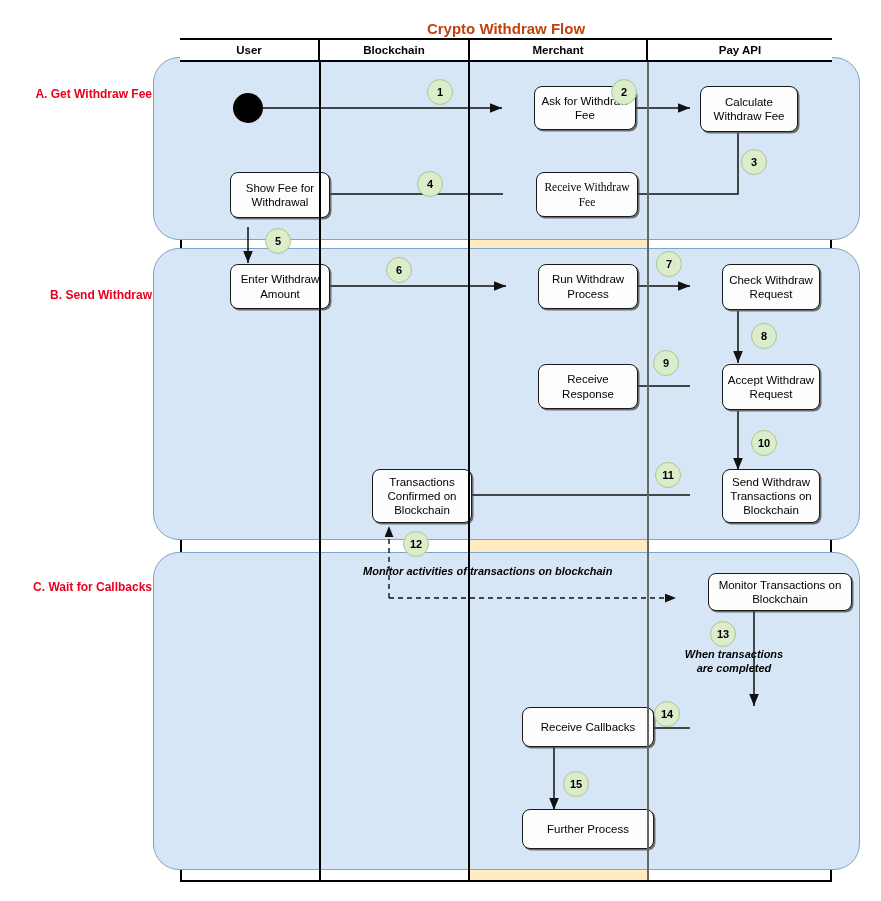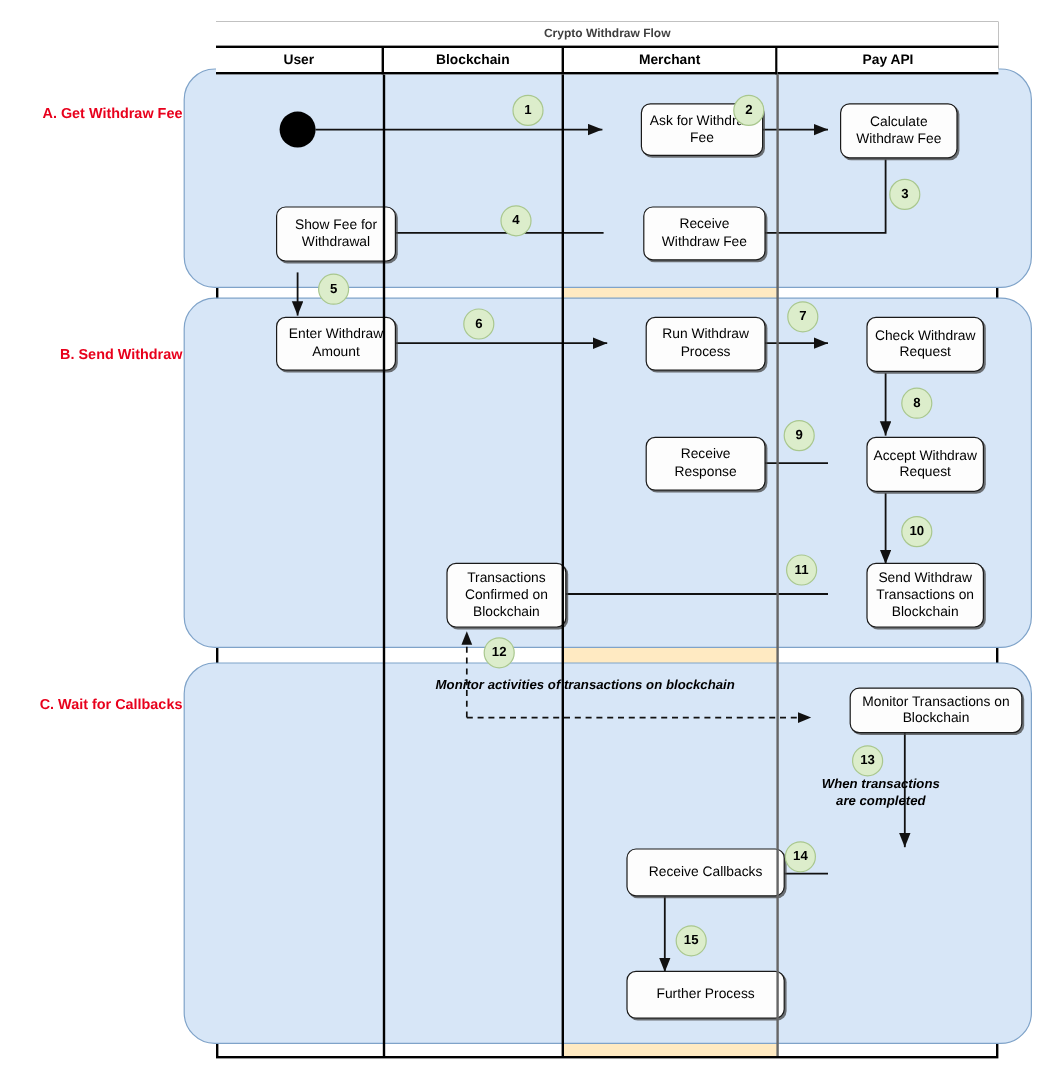--- a/index.html
+++ b/index.html
@@ -12,21 +12,21 @@
   
   .phase-label{position:absolute;color:#e8001c;font-weight:bold;font-size:12px;
                white-space:nowrap;text-align:right;right:0;}
 
   
   .pool{position:absolute;left:180px;top:18px;width:652px;height:864px;
         border:2px solid #000;box-sizing:border-box;background:transparent;}
   .pool-title{position:absolute;left:180px;top:18px;width:652px;height:22px;
               box-sizing:border-box;border-bottom:2px solid #000;
               display:flex;align-items:center;justify-content:center;
-              font-weight:bold;font-size:10px;color:#404040;background:#fff;z-index:6;}
+              font-weight:bold;font-size:15px;color:#c2410c;background:#fff;z-index:6;}
   .lane-head{position:absolute;top:40px;height:22px;box-sizing:border-box;
              border-bottom:2px solid #000;border-right:2px solid #000;
              display:flex;align-items:center;justify-content:center;
              font-weight:bold;font-size:11.5px;color:#000;background:#fff;z-index:6;}
   .lane-head.last{border-right:none;}
 
   
   .lane-sep{position:absolute;width:2px;background:#000;z-index:5;}
   .lane-sep.grey{background:#666;}
 
@@ -135,21 +135,21 @@
       <path d="M389,598 L389,526"></path>
     </g>
   </svg>
 
   <div class="start-dot" style="left:233px;top:93px;"></div>
 
   <div class="node" style="left:502px;top:86px;width:102px;height:44px;">Ask for Withdraw Fee</div>
 
   <div class="node" style="left:668px;top:86px;width:98px;height:46px;">Calculate Withdraw Fee</div>
 
-  <div class="node" style="left:504px;top:172px;width:102px;height:45px;">Receive Withdraw Fee</div>
+  <div class="node" style="left:504px;top:172px;width:102px;height:45px;font-family:Liberation Serif, serif;">Receive Withdraw Fee</div>
 
   <div class="node" style="left:198px;top:172px;width:100px;height:46px;">Show Fee for Withdrawal</div>
 
   <div class="node" style="left:198px;top:264px;width:100px;height:45px;">Enter Withdraw Amount</div>
 
   <div class="node" style="left:506px;top:264px;width:100px;height:45px;">Run Withdraw Process</div>
 
   <div class="node" style="left:690px;top:264px;width:98px;height:46px;">Check Withdraw Request</div>
 
   <div class="node" style="left:690px;top:364px;width:98px;height:46px;">Accept Withdraw Request</div>

